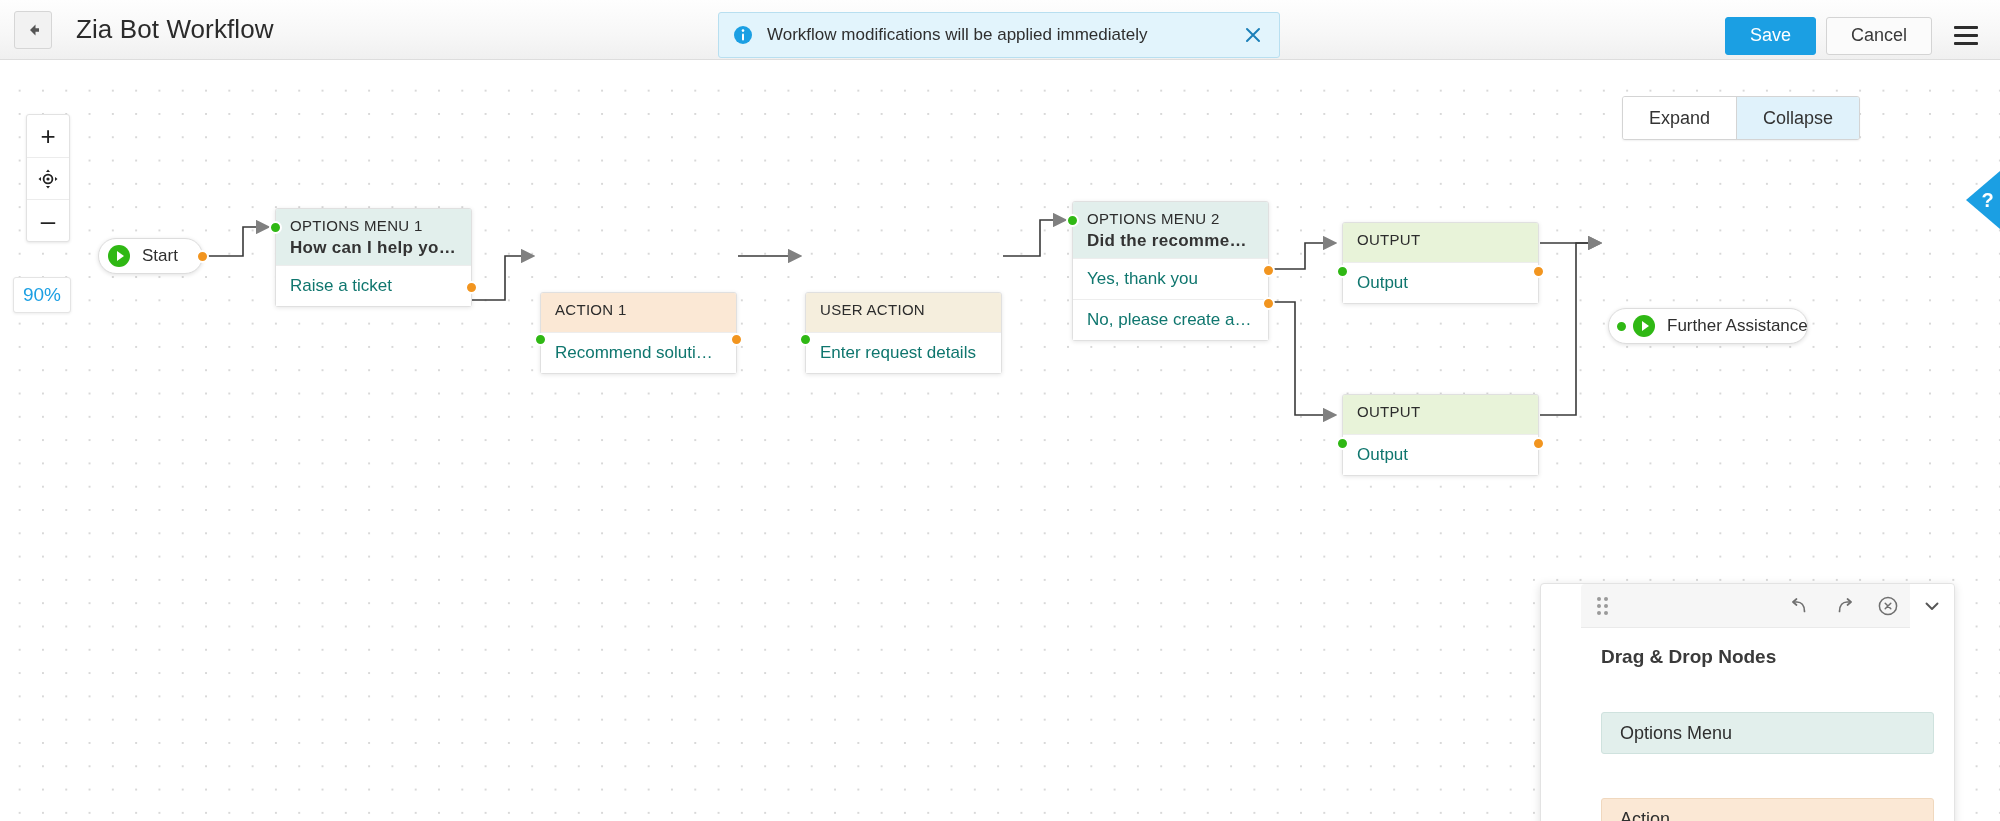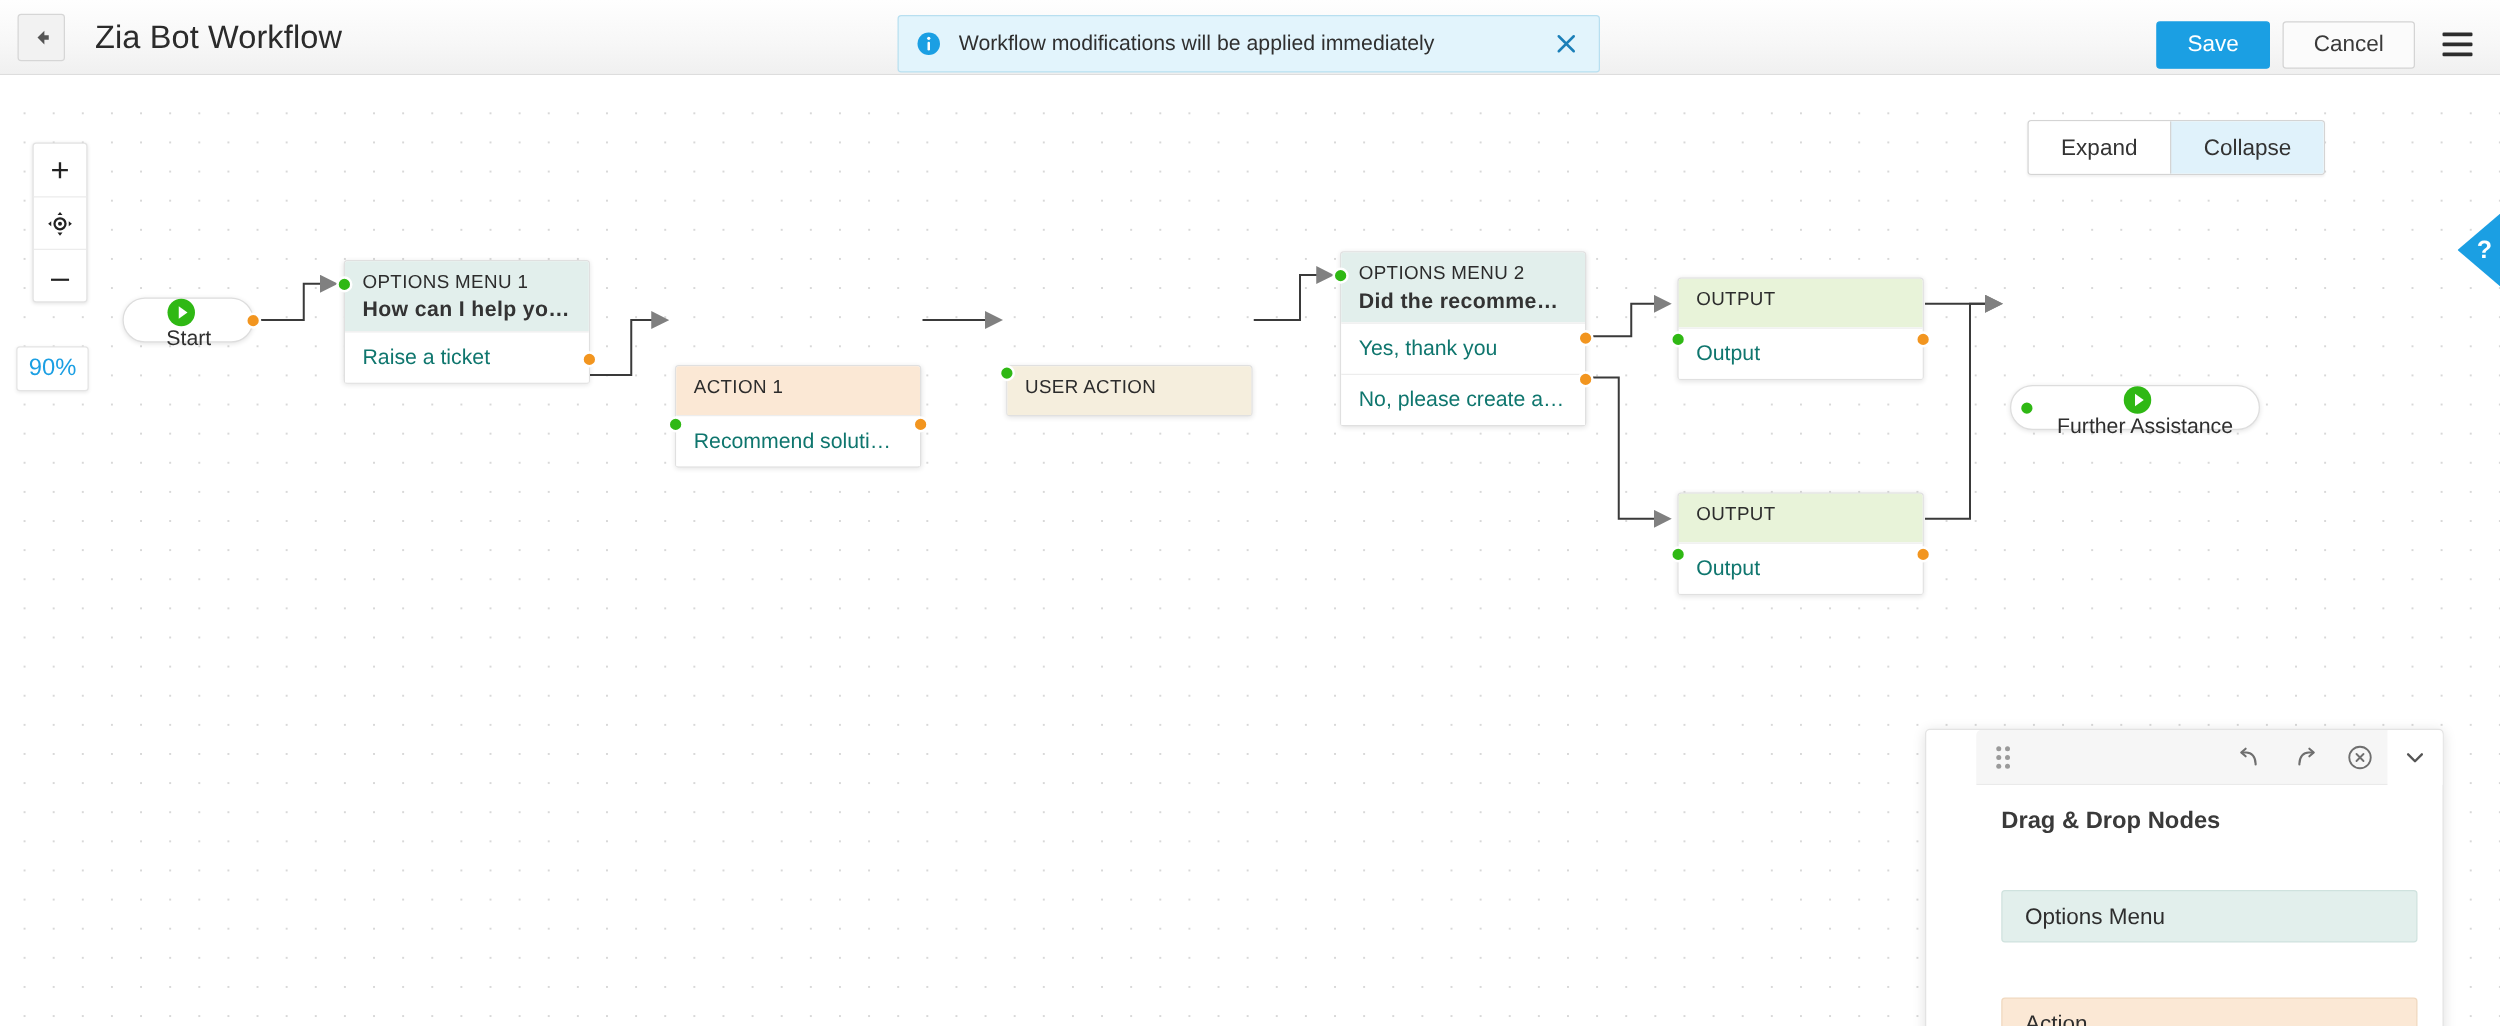--- a/index.html
+++ b/index.html
@@ -213,21 +213,20 @@
   
   .pill {
     position: absolute;
     height: 36px;
     background: #ffffff;
     border: 1px solid #dddddd;
     border-radius: 18px;
     box-shadow: 0 1px 4px rgba(0,0,0,.12);
     display: flex; align-items: center;
     padding: 0 20px 0 9px;
-    flex-direction: column;
   }
   .play {
     width: 22px; height: 22px; border-radius: 50%;
     background: #2fb814;
     display:flex; align-items:center; justify-content:center;
     flex: 0 0 22px;
   }
   .play i {
     display:block; width:0; height:0;
     border-left: 7px solid #fff;
@@ -400,20 +399,21 @@
     </div>
     <div class="node-row">Recommend solution...</div>
     <span class="port port-out" style="right:-7px; bottom:27px;"></span>
   </div>
 
   <div class="node" style="left:805px; top:221px; width:197px;">
     <span class="port port-in" style="left:-7px; bottom:27px;"></span>
     <div class="node-head head-cream" style="padding-bottom:14px;">
       <span>USER ACTION</span>
     </div>
+    <div class="node-row">Enter request details</div>
   </div>
 
   <div class="node" style="left:1072px; top:130px; width:197px;">
     <span class="port port-in" style="left:-7px; top:12px;"></span>
     <div class="node-head head-teal">
       <span>OPTIONS MENU 2</span>
       <span class="sub">Did the recommended...</span>
     </div>
     <div class="node-row">Yes, thank you</div>
     <div class="node-row">No, please create a ne...</div>

